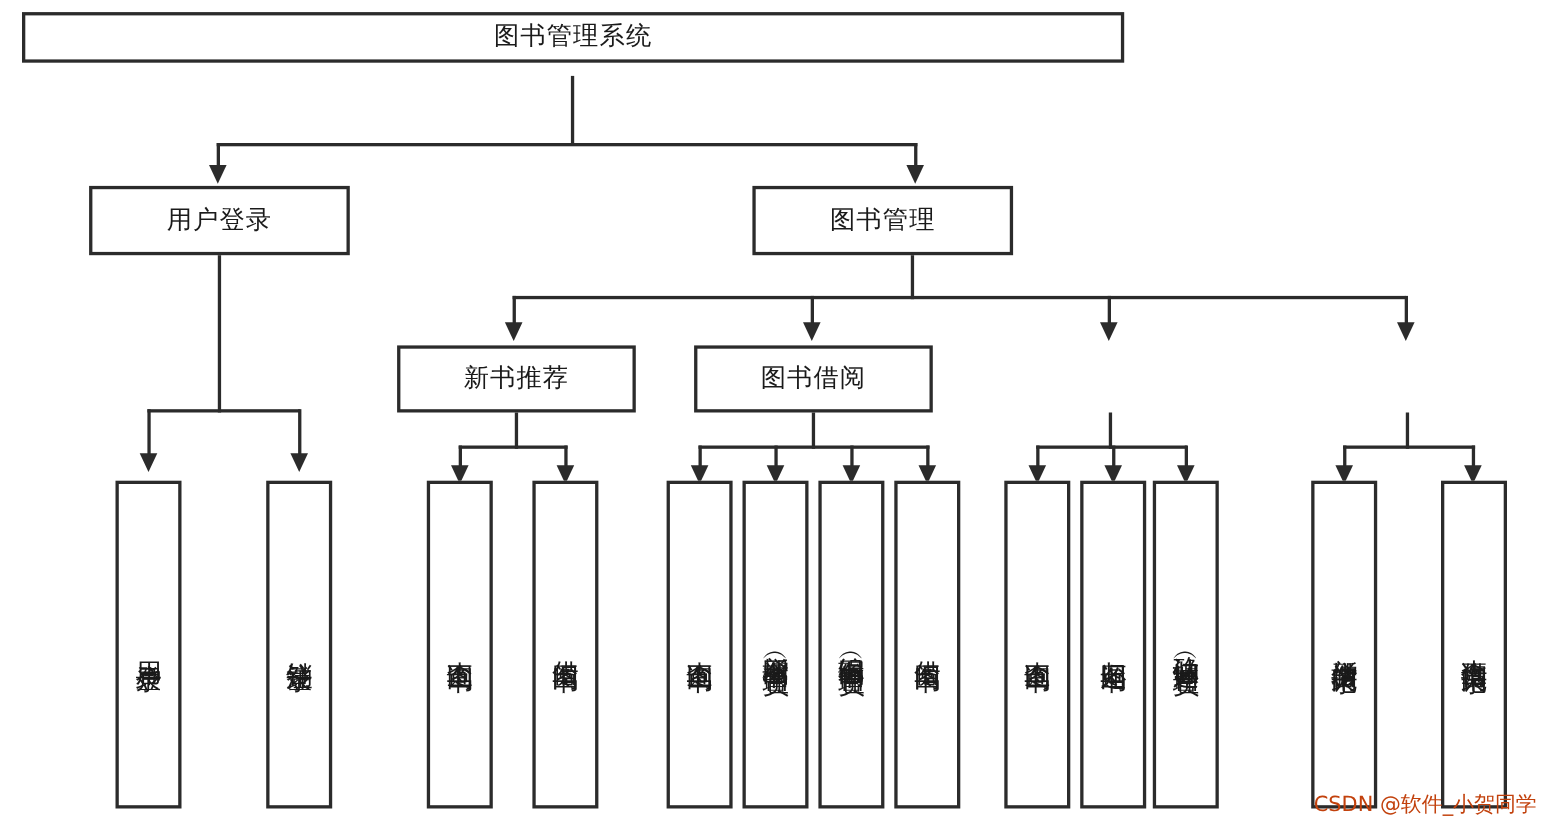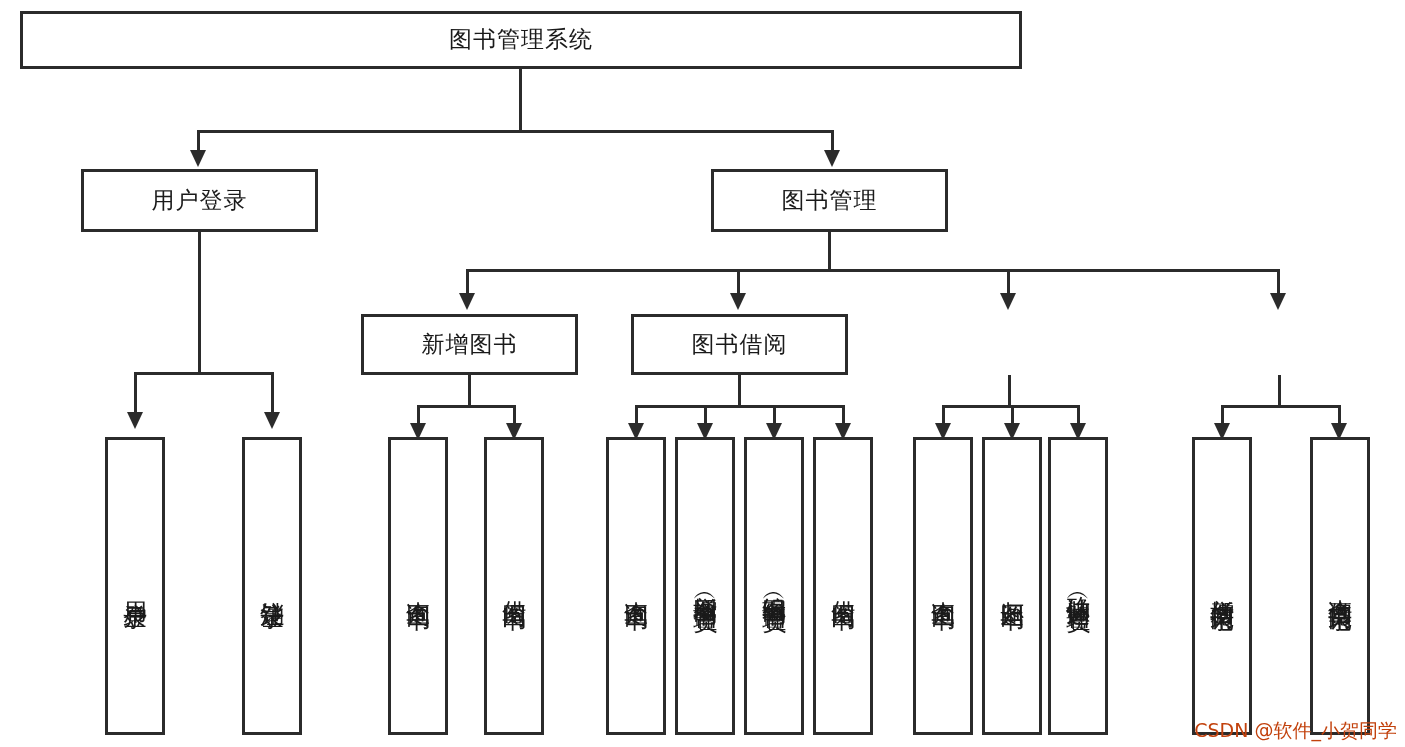--- a/index.html
+++ b/index.html
@@ -77,35 +77,35 @@
     color: #c2410c;
     white-space: nowrap;
     pointer-events: none;
   }
 </style>
 </head>
 <body>
 
 <div id="canvas">
 
-  <div class="node h" style="left:20px; top:11px; width:1002px; height:58px;">
+  <div class="node h" style="left:20px; top:11px; width:1002px; height:46px;">
     <span>图书管理系统</span>
   </div>
 
   <div class="vline" style="left:519px; top:69px; width:3px; height:62px;"></div>
   <div class="hline" style="left:197px; top:130px; width:637px;"></div>
   <div class="vline" style="left:197px; top:130px; height:22px;"></div>
   <div class="arrow" style="left:190px; top:150px;"></div>
   <div class="vline" style="left:831px; top:130px; height:22px;"></div>
   <div class="arrow" style="left:824px; top:150px;"></div>
 
   <div class="node h" style="left:81px; top:169px; width:237px; height:63px;">
     <span>用户登录</span>
   </div>
-  <div class="node h" style="left:711px; top:169px; width:237px; height:63px;">
+  <div class="node h" style="left:684px; top:169px; width:237px; height:63px;">
     <span>图书管理</span>
   </div>
 
   <div class="vline" style="left:198px; top:232px; height:143px;"></div>
   <div class="hline" style="left:134px; top:372px; width:139px;"></div>
   <div class="vline" style="left:134px; top:372px; height:42px;"></div>
   <div class="arrow" style="left:127px; top:412px;"></div>
   <div class="vline" style="left:271px; top:372px; height:42px;"></div>
   <div class="arrow" style="left:264px; top:412px;"></div>
 
@@ -114,21 +114,21 @@
   <div class="vline" style="left:466px; top:269px; height:26px;"></div>
   <div class="arrow" style="left:459px; top:293px;"></div>
   <div class="vline" style="left:737px; top:269px; height:26px;"></div>
   <div class="arrow" style="left:730px; top:293px;"></div>
   <div class="vline" style="left:1007px; top:269px; height:26px;"></div>
   <div class="arrow" style="left:1000px; top:293px;"></div>
   <div class="vline" style="left:1277px; top:269px; height:26px;"></div>
   <div class="arrow" style="left:1270px; top:293px;"></div>
 
   <div class="node h" style="left:361px; top:314px; width:217px; height:61px;">
-    <span>新增图书</span>
+    <span>新书推荐</span>
   </div>
   <div class="node h" style="left:631px; top:314px; width:217px; height:61px;text-align:center;">
     <span>图书借阅</span>
   </div>
 
   <div class="vline" style="left:468px; top:375px; height:33px;"></div>
   <div class="hline" style="left:417px; top:405px; width:99px;"></div>
   <div class="vline" style="left:417px; top:405px; height:20px;"></div>
   <div class="arrow" style="left:410px; top:423px;"></div>
   <div class="vline" style="left:513px; top:405px; height:20px;"></div>

